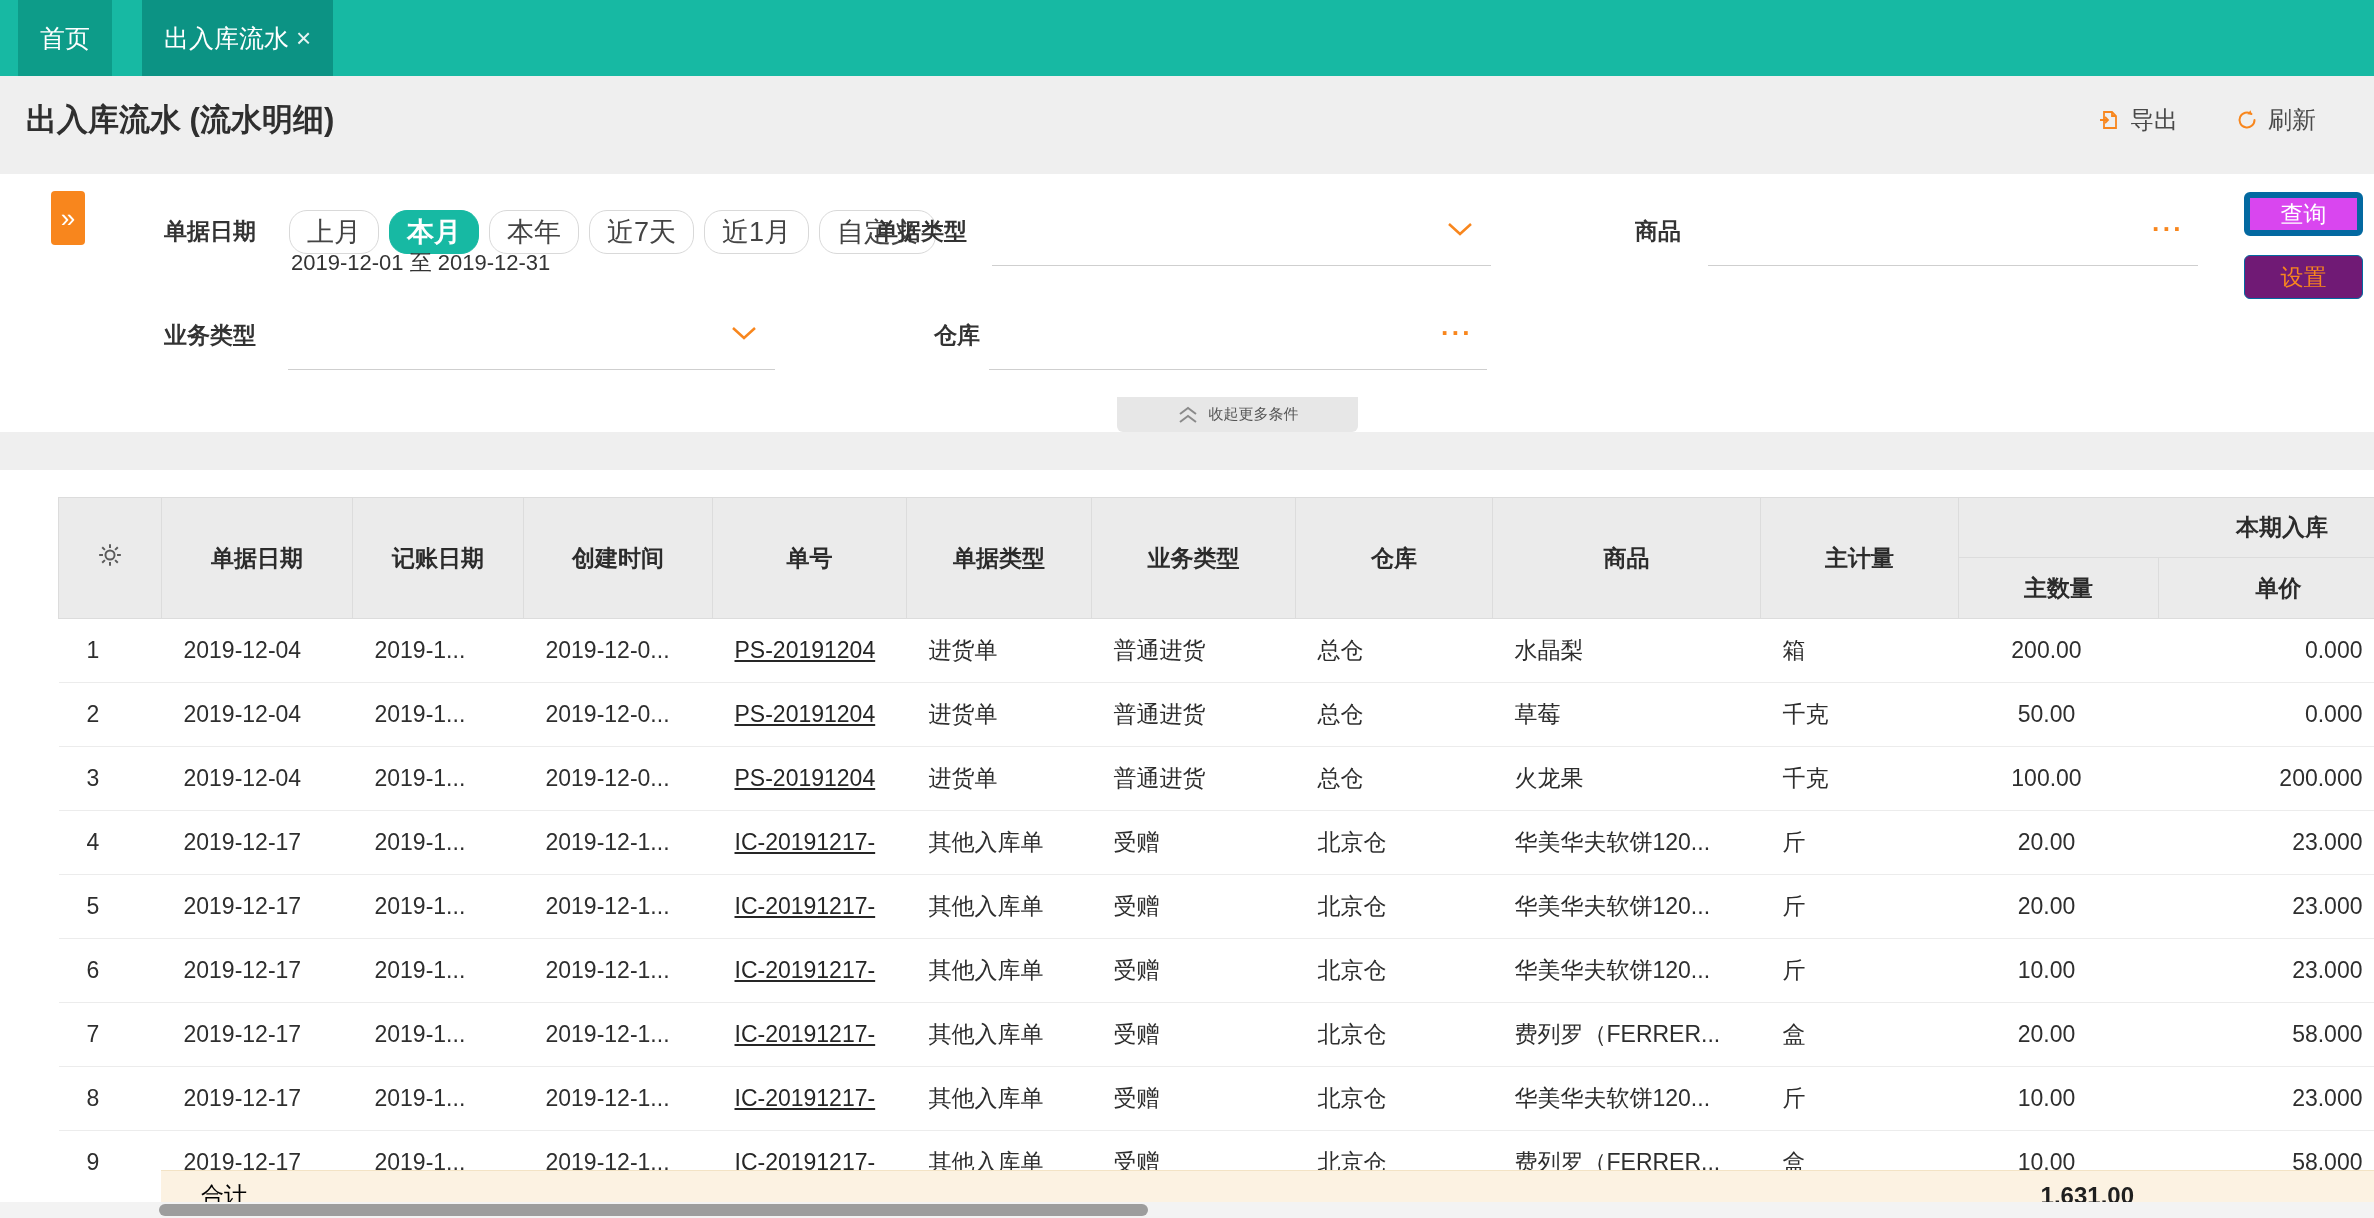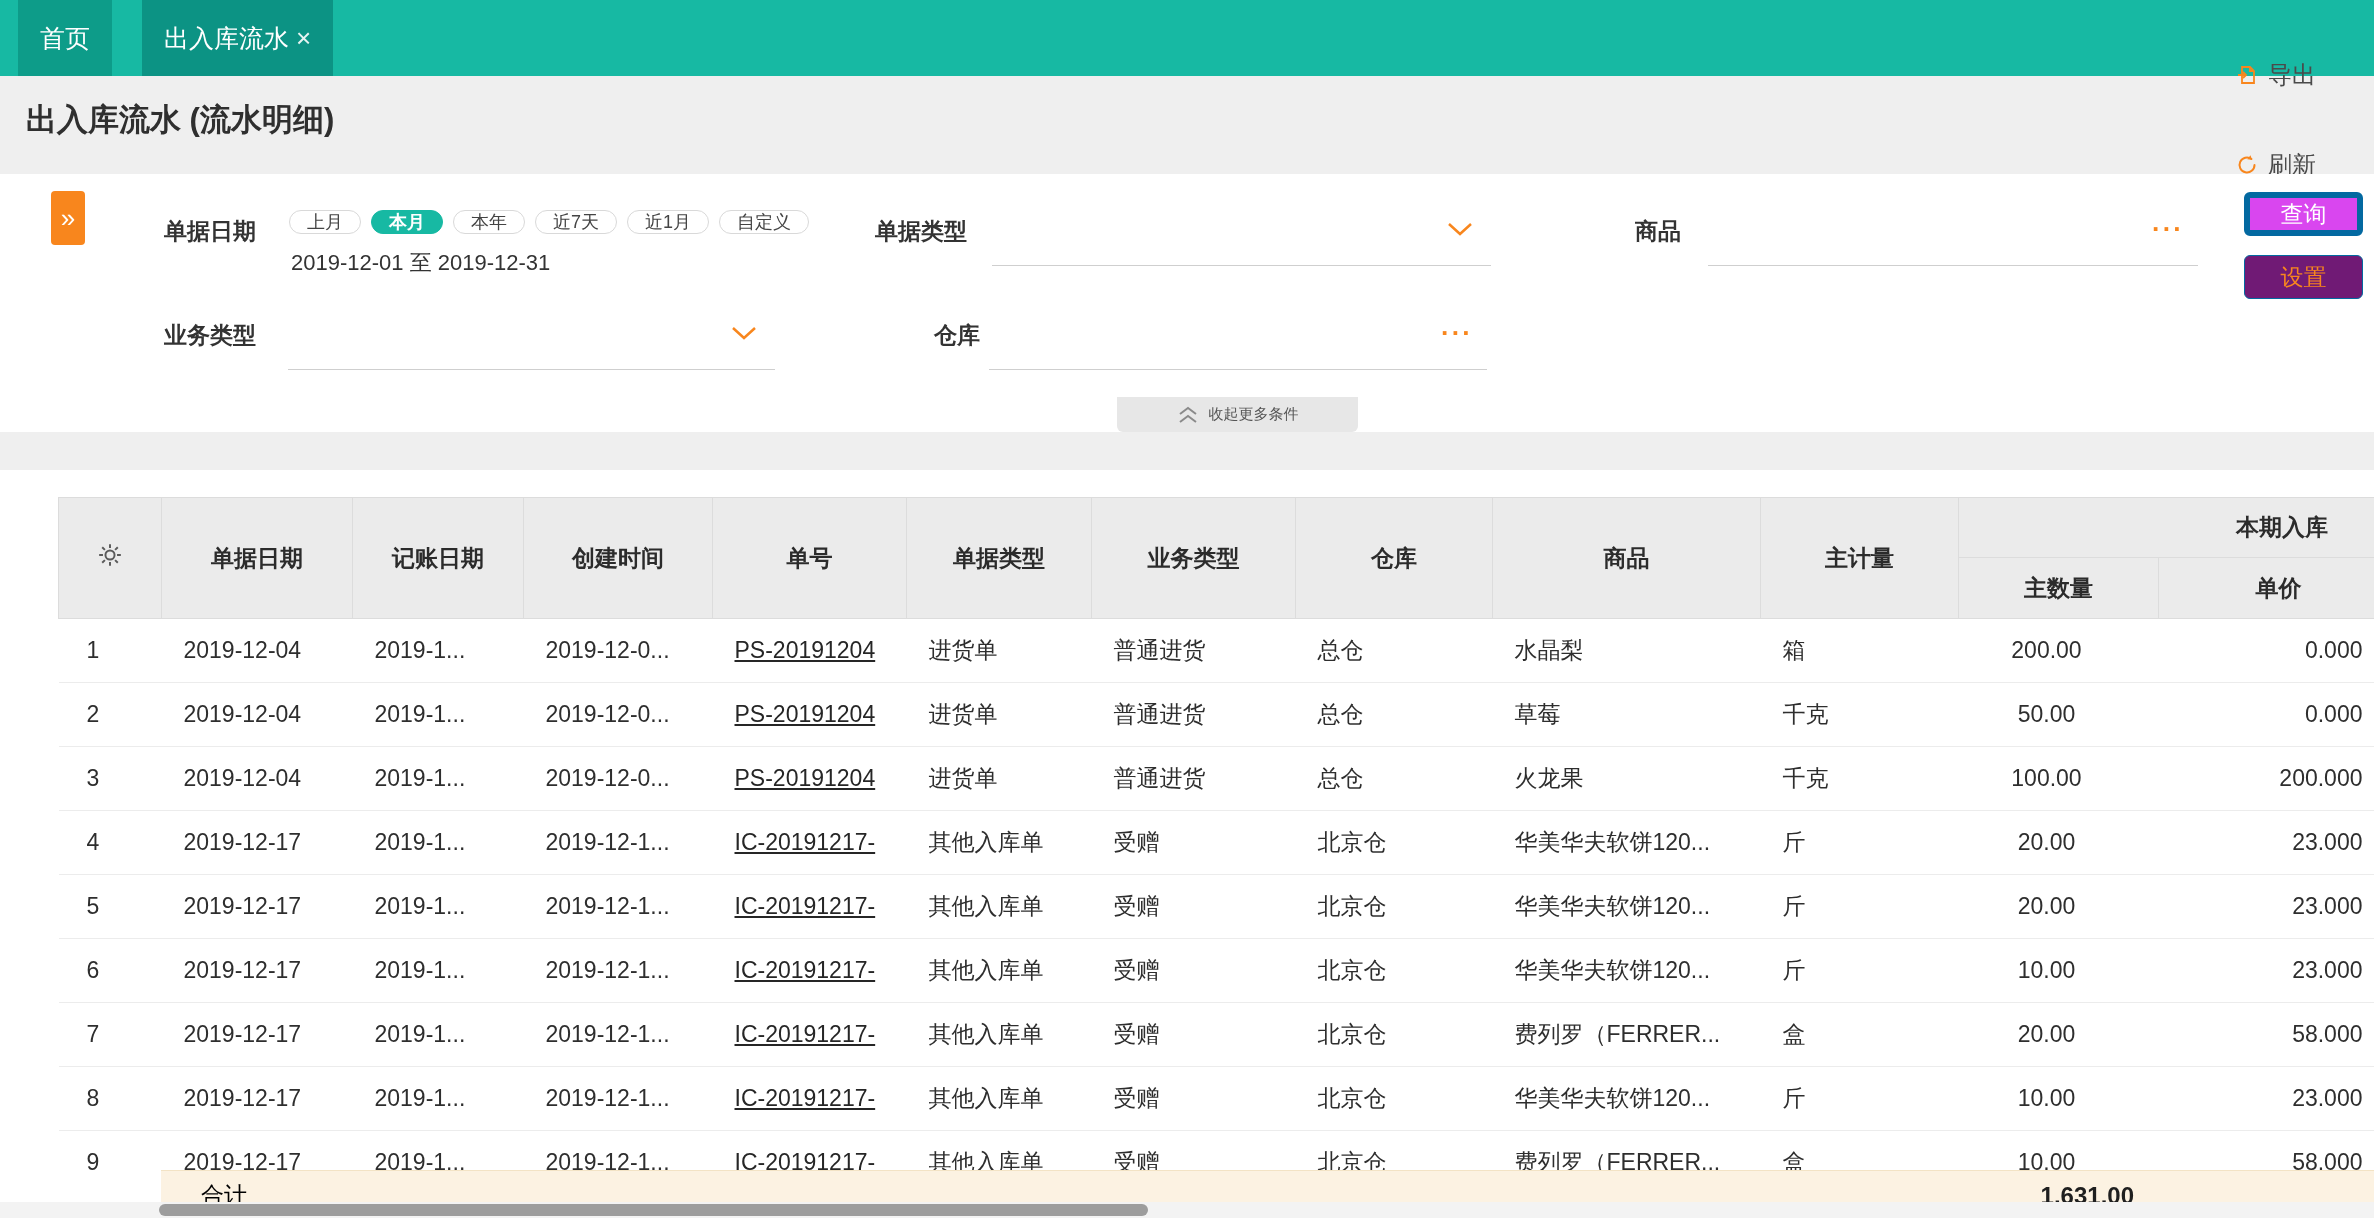--- a/index.html
+++ b/index.html
@@ -8,31 +8,31 @@
 
   
   .topbar { height:76px; background:#17b9a3; display:flex; align-items:stretch; padding-left:18px; }
   .tab { display:flex; align-items:center; padding:0 22px; color:#fff; font-size:25px; cursor:pointer; background:#0d9c89; }
   .tab-active { margin-left:30px; gap:7px; background:#0c9384; }
   .tab-close { font-size:26px; line-height:1; opacity:.9; }
 
   
   .titlebar { height:88px; display:flex; align-items:center; justify-content:space-between; padding:0 58px 0 26px; }
   .page-title { font-size:31px; font-weight:600; color:#2f2f2f; }
-  .title-actions { display:flex; gap:58px;flex-direction:column; }
+  .title-actions { display:flex; gap:58px; }
   .action-link { display:flex; align-items:center; gap:10px; font-size:24px; color:#4a4a4a; cursor:pointer; }
 
   
   .filter-panel { position:relative; height:258px; background:#fff; margin-top:10px; }
   .drawer-handle { position:absolute; left:51px; top:17px; width:34px; height:54px; background:#f8861d; color:#fff;
                    border-radius:4px; display:flex; align-items:center; justify-content:center; font-size:26px; cursor:pointer; }
   .f-label { position:absolute; font-size:23px; font-weight:600; color:#333; white-space:nowrap; }
   .pills { position:absolute; left:289px; top:36px; display:flex; gap:10px; }
-  .pill { height:24px; padding:0 17px; display:flex; align-items:center; border:1px solid #d9d9d9; border-radius:18px;
-          font-size:18px; color:#444; background:#fff; cursor:pointer; white-space:nowrap; }
+  .pill { height:44px; padding:0 17px; display:flex; align-items:center; border:1px solid #d9d9d9; border-radius:18px;
+          font-size:27px; color:#444; background:#fff; cursor:pointer; white-space:nowrap; }
   .pill.selected { background:#17b9a3; border-color:#17b9a3; color:#fff; font-weight:600; }
   .date-range { position:absolute; left:291px; top:74px; font-size:22px; color:#333; cursor:pointer; }
   .f-field { position:absolute; border-bottom:1px solid #cfcfcf; height:52px; cursor:pointer; }
   .chev { position:absolute; right:18px; top:8px; }
   .dots { position:absolute; right:14px; top:0px; color:#f8861d; font-size:26px; font-weight:700; letter-spacing:2px; }
   .btn { position:absolute; left:2244px; width:119px; height:44px; border-radius:6px; font-size:23px;
          display:flex; align-items:center; justify-content:center; cursor:pointer; }
   .btn-query { top:18px; background:#d946ef; color:#fff; border:6px solid #0369a1; }
   .btn-settings { top:81px; background:#701a75; color:#f8861d; border:1px solid #0369a1; }
   .collapse-tab { position:absolute; left:1117px; bottom:0; width:241px; height:35px; background:#e7e7e7; color:#555;

